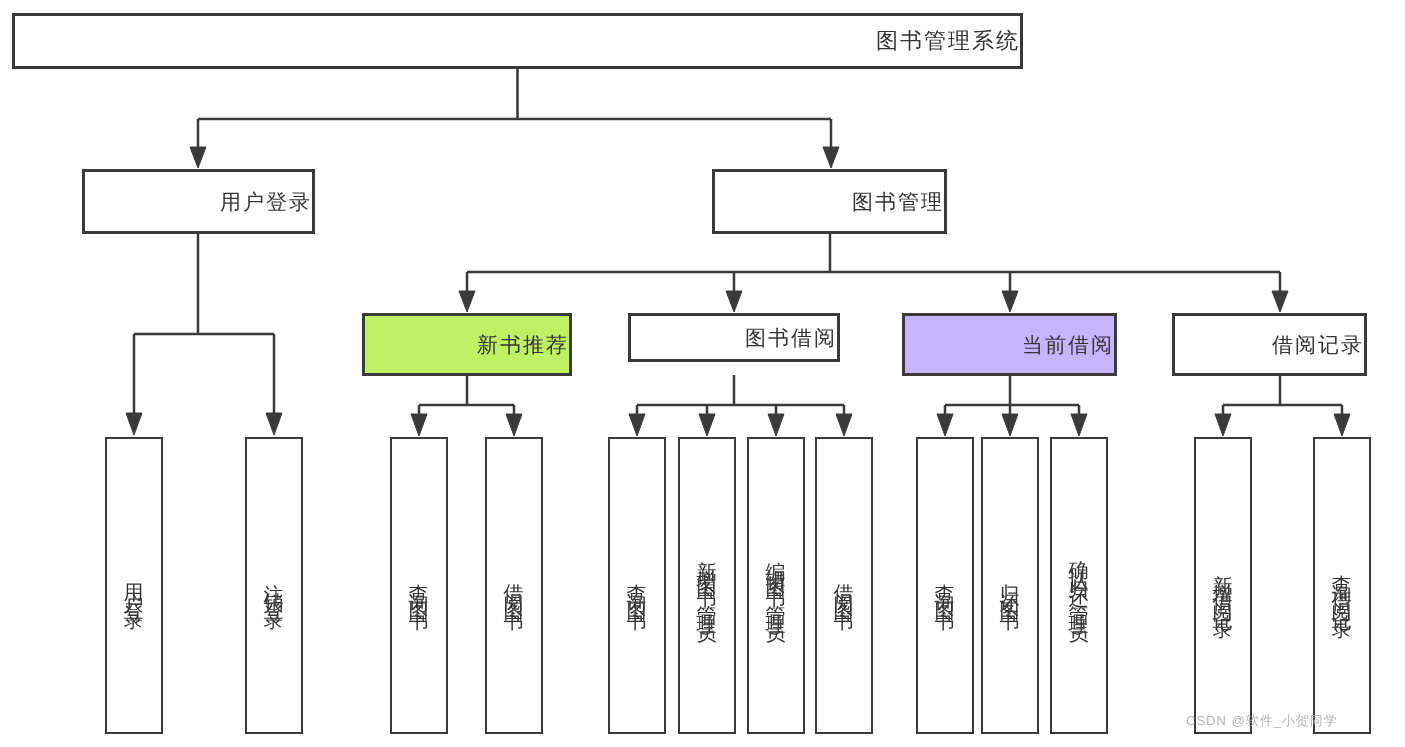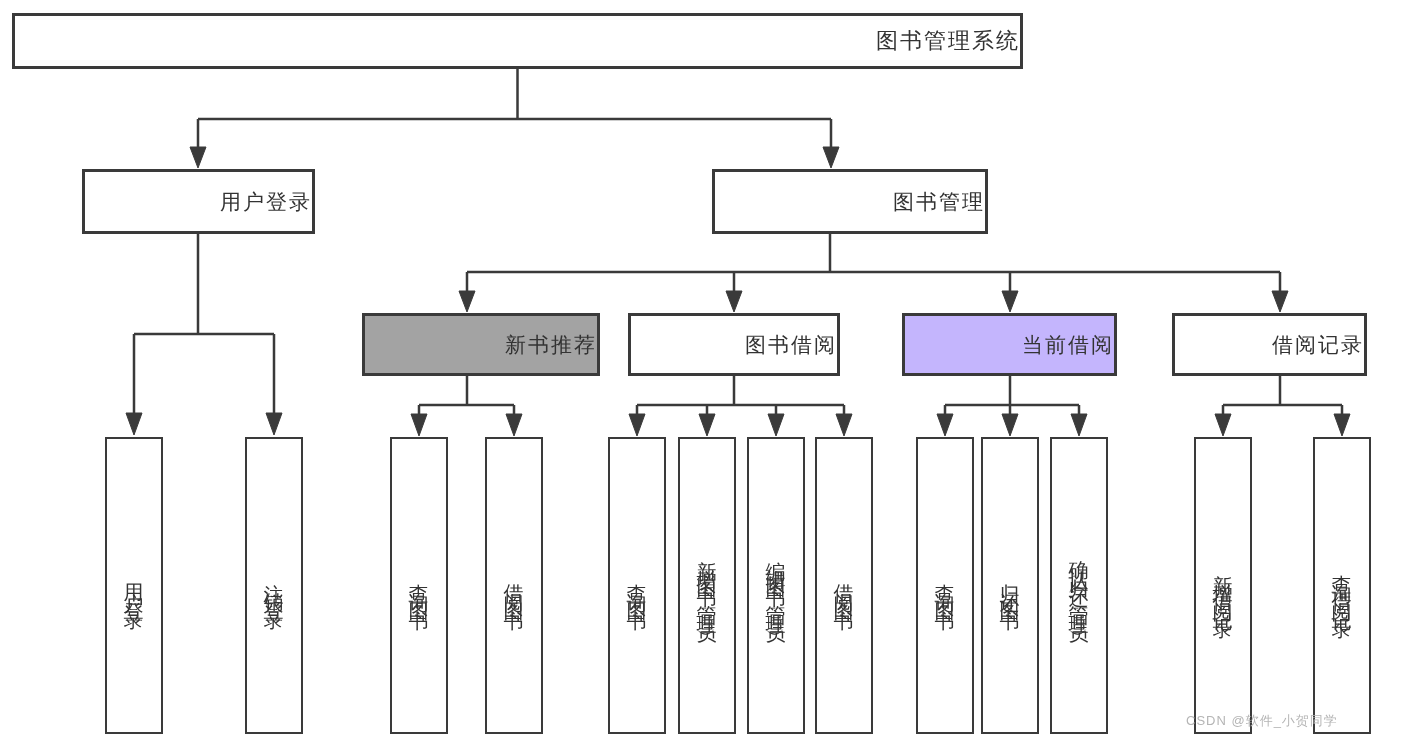--- a/index.html
+++ b/index.html
@@ -117,28 +117,28 @@
     </g>
   </svg>
 
   <div class="node root-box" style="left: 12px; top: 13px; width: 1011px; height: 56px; border-color: rgb(58, 58, 58); color: rgb(51, 51, 51); background: rgb(255, 255, 255);">
     <span>图书管理系统</span>
   </div>
 
   <div class="node branch-box" style="left: 82px; top: 169px; width: 233px; height: 65px; border-color: rgb(58, 58, 58); color: rgb(51, 51, 51); background: rgb(255, 255, 255);">
     <span>用户登录</span>
   </div>
-  <div class="node branch-box" style="left: 712px; top: 169px; width: 276px; height: 65px; border-color: rgb(58, 58, 58); color: rgb(51, 51, 51); background: rgb(255, 255, 255);">
+  <div class="node branch-box" style="left: 712px; top: 169px; width: 235px; height: 65px; border-color: rgb(58, 58, 58); color: rgb(51, 51, 51); background: rgb(255, 255, 255);">
     <span>图书管理</span>
   </div>
 
-  <div class="node branch-box" style="left: 362px; top: 313px; width: 238px; height: 63px; border-color: rgb(58, 58, 58); color: rgb(51, 51, 51); background: #a3a3a3; font-family: Liberation Mono, monospace;">
+  <div class="node branch-box" style="left: 362px; top: 313px; width: 210px; height: 63px; border-color: rgb(58, 58, 58); color: rgb(51, 51, 51); background: #bef264; font-family: Liberation Mono, monospace;">
     <span>新书推荐</span>
   </div>
-  <div class="node branch-box" style="left: 628px; top: 313px; width: 212px; height: 63px; border-color: rgb(58, 58, 58); color: rgb(51, 51, 51); background: rgb(255, 255, 255);">
+  <div class="node branch-box" style="left: 628px; top: 313px; width: 212px; height: 49px; border-color: rgb(58, 58, 58); color: rgb(51, 51, 51); background: rgb(255, 255, 255);">
     <span>图书借阅</span>
   </div>
   <div class="node branch-box" style="left: 902px; top: 313px; width: 215px; height: 63px; border-color: rgb(58, 58, 58); color: rgb(51, 51, 51); background: #c4b5fd;">
     <span>当前借阅</span>
   </div>
   <div class="node branch-box" style="left: 1172px; top: 313px; width: 195px; height: 63px; border-color: rgb(58, 58, 58); color: rgb(51, 51, 51); background: rgb(255, 255, 255);">
     <span>借阅记录</span>
   </div>
 
   <div class="leaf" style="left: 105px; border-color: rgb(58, 58, 58); color: rgb(51, 51, 51); background: rgb(255, 255, 255);">

